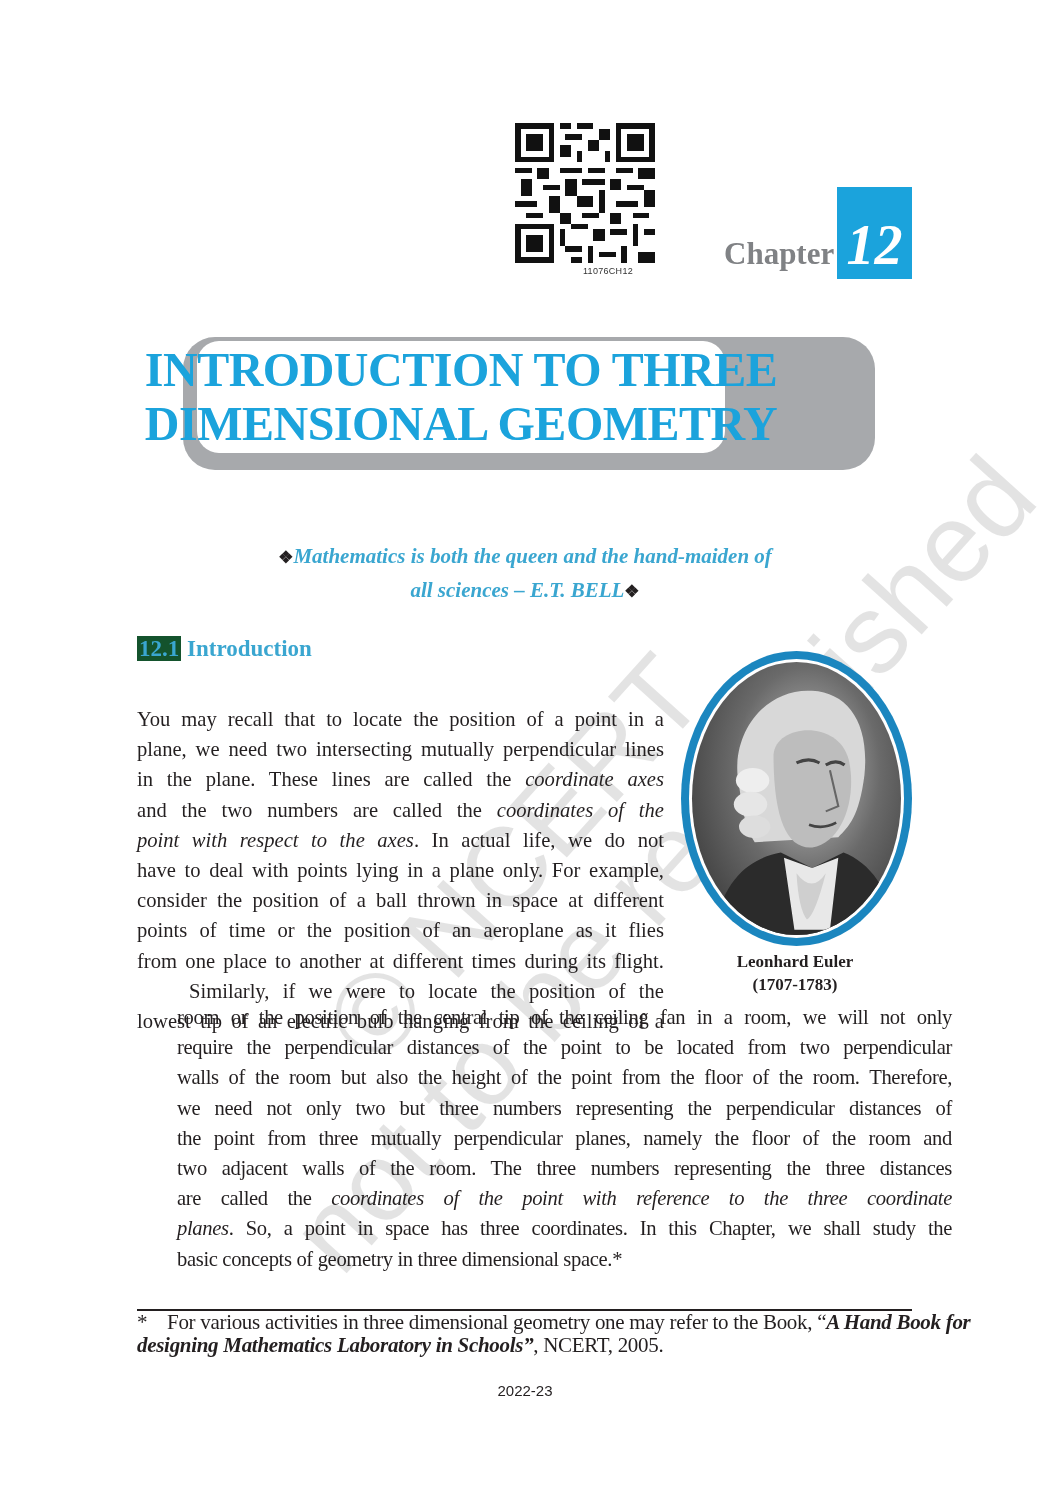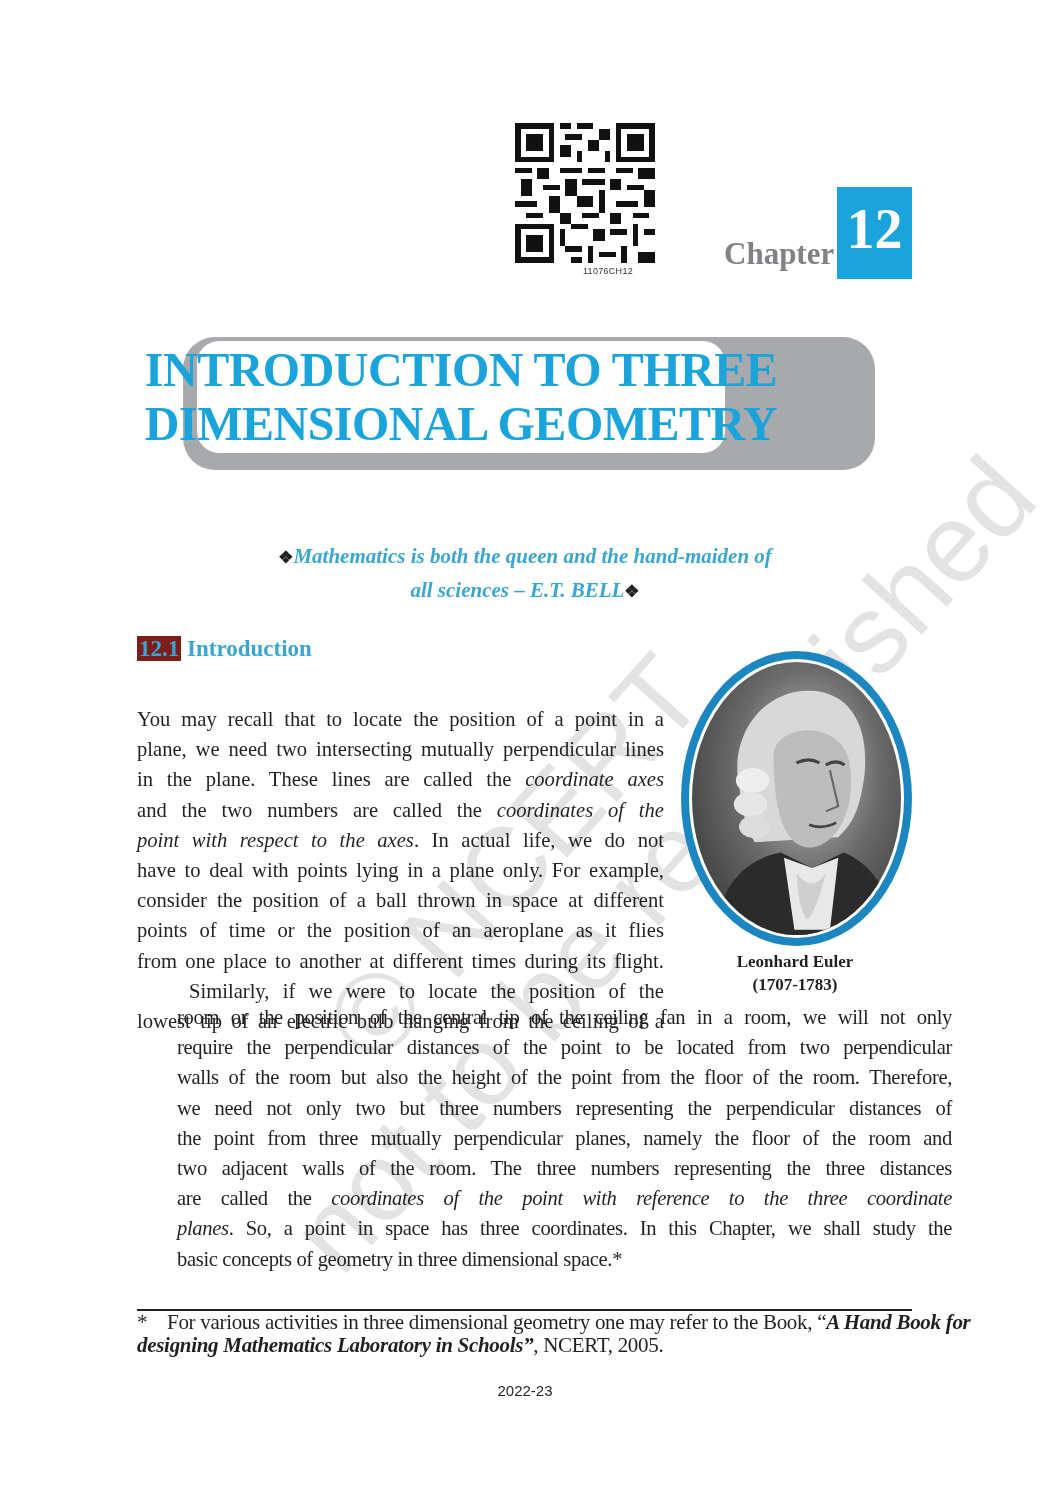--- a/index.html
+++ b/index.html
@@ -8,36 +8,36 @@
 
   
   .qr { position: absolute; left: 515px; top: 123px; width: 140px; height: 140px; }
   .qr-code-label { position: absolute; left: 538px; top: 266px; width: 140px; text-align: center;
          font-family: "Liberation Sans", "DejaVu Sans", sans-serif; font-size: 9px; color: #333; letter-spacing: 0.3px; }
 
   
   .chapter-label { position: absolute; left: 724px; top: 236px; font-weight: bold; font-size: 31px; color: #808285; }
   .chapter-number-box { position: absolute; left: 837px; top: 187px; width: 75px; height: 92px; background: #1ba3dc;
          color: #fff; font-weight: bold; font-size: 56px; display: flex; align-items: flex-end; justify-content: center;
-         padding-bottom: 22px; box-sizing: border-box; line-height: 1; }
+         padding-bottom: 6px; box-sizing: border-box; line-height: 1; font-style: italic; }
 
   
   .title-shadow { position: absolute; left: 183px; top: 337px; width: 692px; height: 133px; background: #a7a9ac; border-radius: 32px; }
   .title-box { position: absolute; left: 197px; top: 341px; width: 528px; height: 112px; background: #ffffff; border-radius: 22px;
          display: flex; flex-direction: column; align-items: center; justify-content: center; }
   .title-line { color: #1ba3dc; font-weight: bold; font-size: 48px; line-height: 54px; letter-spacing: -0.5px; white-space: nowrap; }
 
   
   .epigraph { position: absolute; left: 180px; top: 540px; width: 690px; text-align: center; font-style: italic; font-weight: bold;
          font-size: 21px; line-height: 32px; color: #3aa6d0; }
   .diamond { color: #231f20; font-style: normal; font-size: 17px; }
 
   
   .section-heading { position: absolute; left: 137px; top: 636px; font-weight: bold; font-size: 23px; color: #3aa6d0; }
-  .section-num { background: #7f1d1d; padding: 0 2px; }
+  .section-num { background: #14532d; padding: 0 2px; }
 
   
   .para { position: absolute; font-size: 20.6px; line-height: 30.2px; text-align: justify; }
   .para-narrow { left: 137px; top: 704px; width: 527px; }
   .para-line { display: block; text-align: justify; text-align-last: justify; white-space: nowrap; }
   .para-line.last { text-align-last: left; }
   .indent { padding-left: 52px; }
   .para-wide { left: 138px; top: 1002px; width: 775px; margin-left: 39px; }
   .para-wide .para-line { letter-spacing: -0.35px; }
   em { }

